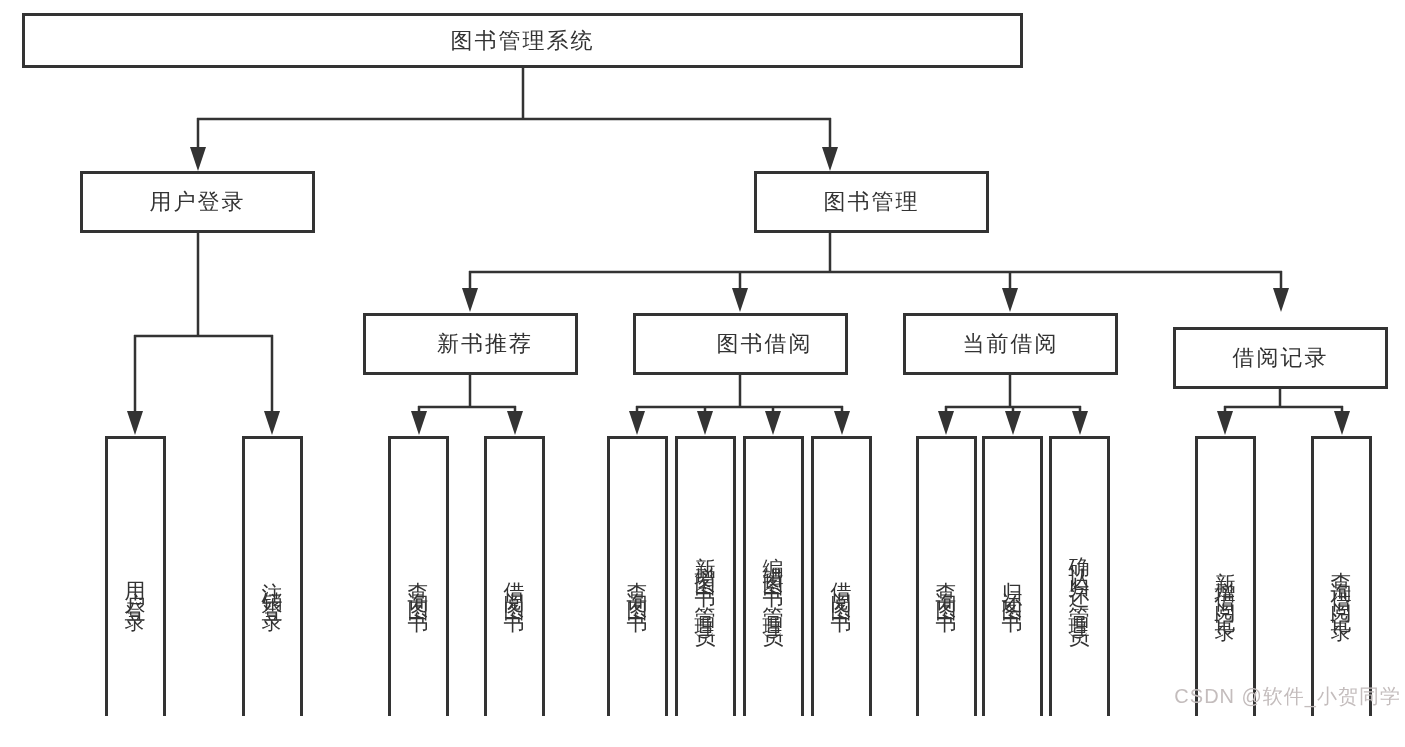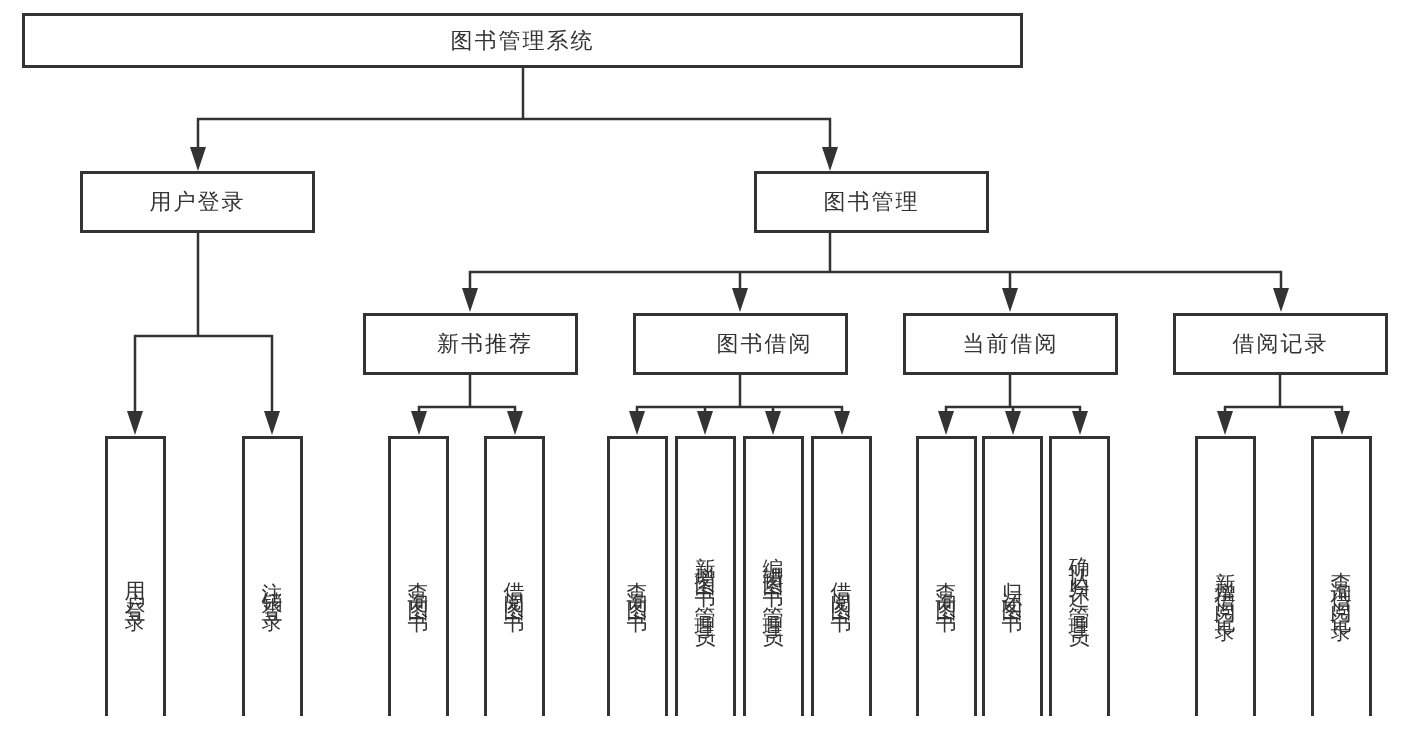--- a/index.html
+++ b/index.html
@@ -45,21 +45,21 @@
     letter-spacing: 10px;
     line-height: 1;
   }
   .root-node   { left: 22px;  top: 13px;  width: 1001px; height: 55px; }
   .l2a         { left: 80px;  top: 171px; width: 235px;  height: 62px; }
   .l2b         { left: 754px; top: 171px; width: 235px;  height: 62px; }
   .l3          { top: 313px; width: 215px; height: 62px; }
   .l3a { left: 363px; padding-left: 29px; }
   .l3b { left: 633px; padding-left: 48px; }
   .l3c { left: 903px; }
-  .l3d { left: 1173px; }
+  .l3d { left: 1173px; margin-top: 14px; }
   .leaf        { top: 436px; width: 61px; height: 298px; }
   .leafA1 { left: 105px; }
   .leafA2 { left: 242px; }
   .leafB1 { left: 388px; }
   .leafB2 { left: 484px; }
   .leafC1 { left: 607px; }
   .leafC2 { left: 675px; }
   .leafC3 { left: 743px; }
   .leafC4 { left: 811px; }
   .leafD1 { left: 916px; }
@@ -203,14 +203,15 @@
     <span class="label">确认归还（管理员）</span>
   </div>
 
   <div class="node v leaf leafE1">
     <span class="label">新增借阅记录</span>
   </div>
   <div class="node v leaf leafE2">
     <span class="label">查询借阅记录</span>
   </div>
 
+  <div class="watermark">CSDN @软件_小贺同学</div>
 
 </div>
 
 </body></html>

